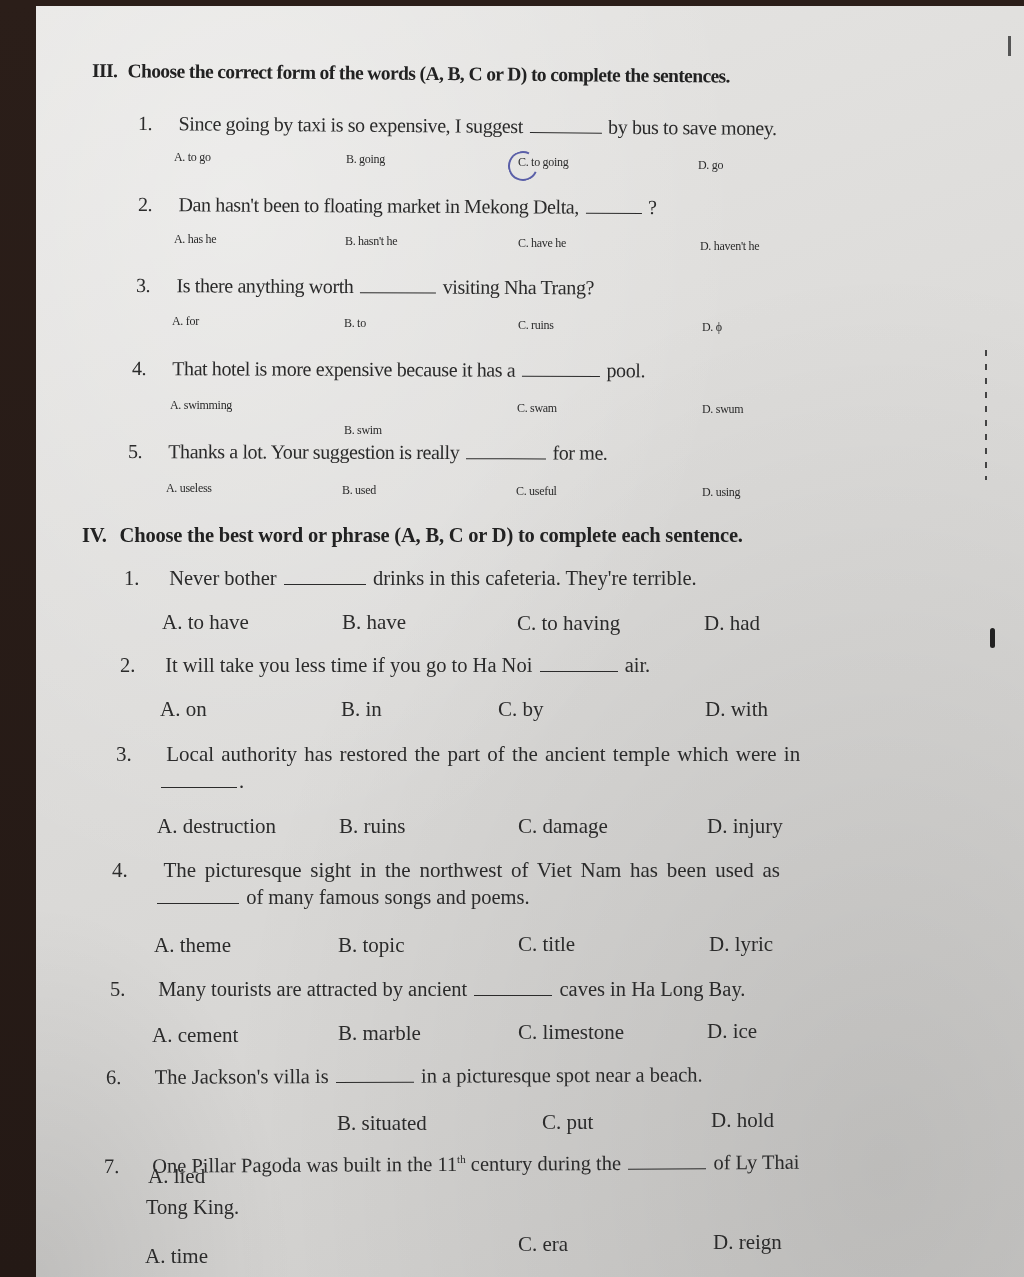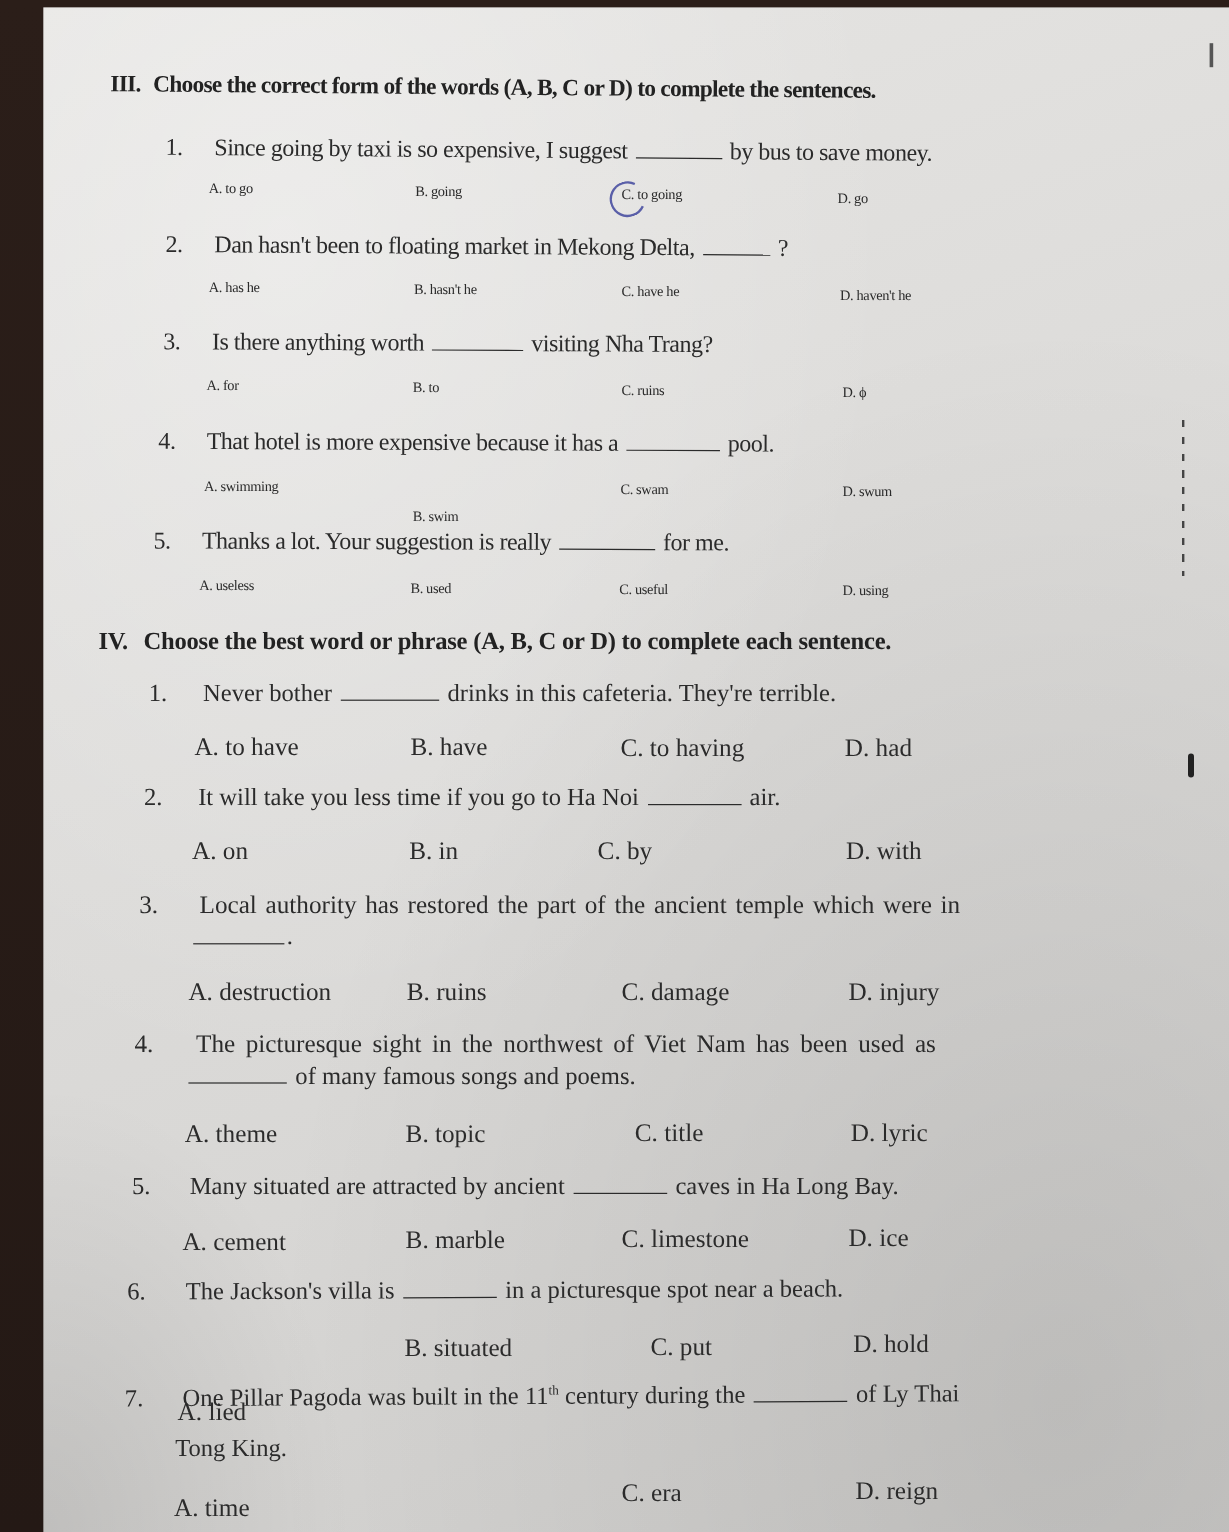--- a/index.html
+++ b/index.html
@@ -199,26 +199,26 @@
     <div class="line" style="left:112px; top:858px; font-size:21px; word-spacing:3.5px;">
       <span class="num" style="width:43px;">4.</span>
       <span>The picturesque sight in the northwest of Viet Nam has been used as</span>
     </div>
     <div class="line" style="left:155px; top:886px;">
       <span class="blank" style="width:82px;"></span>
       <span>of many famous songs and poems.</span>
     </div>
     <div class="opt" style="left:154px; top:933px;">A. theme</div>
     <div class="opt" style="left:338px; top:933px;">B. topic</div>
-    <div class="opt" style="left:529px; top:932px;">C. title</div>
+    <div class="opt" style="left:518px; top:932px;">C. title</div>
     <div class="opt" style="left:709px; top:932px;">D. lyric</div>
 
     <div class="line" style="left:110px; top:978px;">
       <span class="num" style="width:43px;">5.</span>
-      <span>Many situated are attracted by ancient</span>
+      <span>Many tourists are attracted by ancient</span>
       <span class="blank" style="width:78px;"></span>
       <span>caves in Ha Long Bay.</span>
     </div>
     <div class="opt" style="left:152px; top:1023px;">A. cement</div>
     <div class="opt" style="left:338px; top:1021px;">B. marble</div>
     <div class="opt" style="left:518px; top:1020px;">C. limestone</div>
     <div class="opt" style="left:707px; top:1019px;">D. ice</div>
 
     <div class="line" style="left:106px; top:1066px; transform:rotate(-0.25deg); transform-origin:left;">
       <span class="num" style="width:44px;">6.</span>

